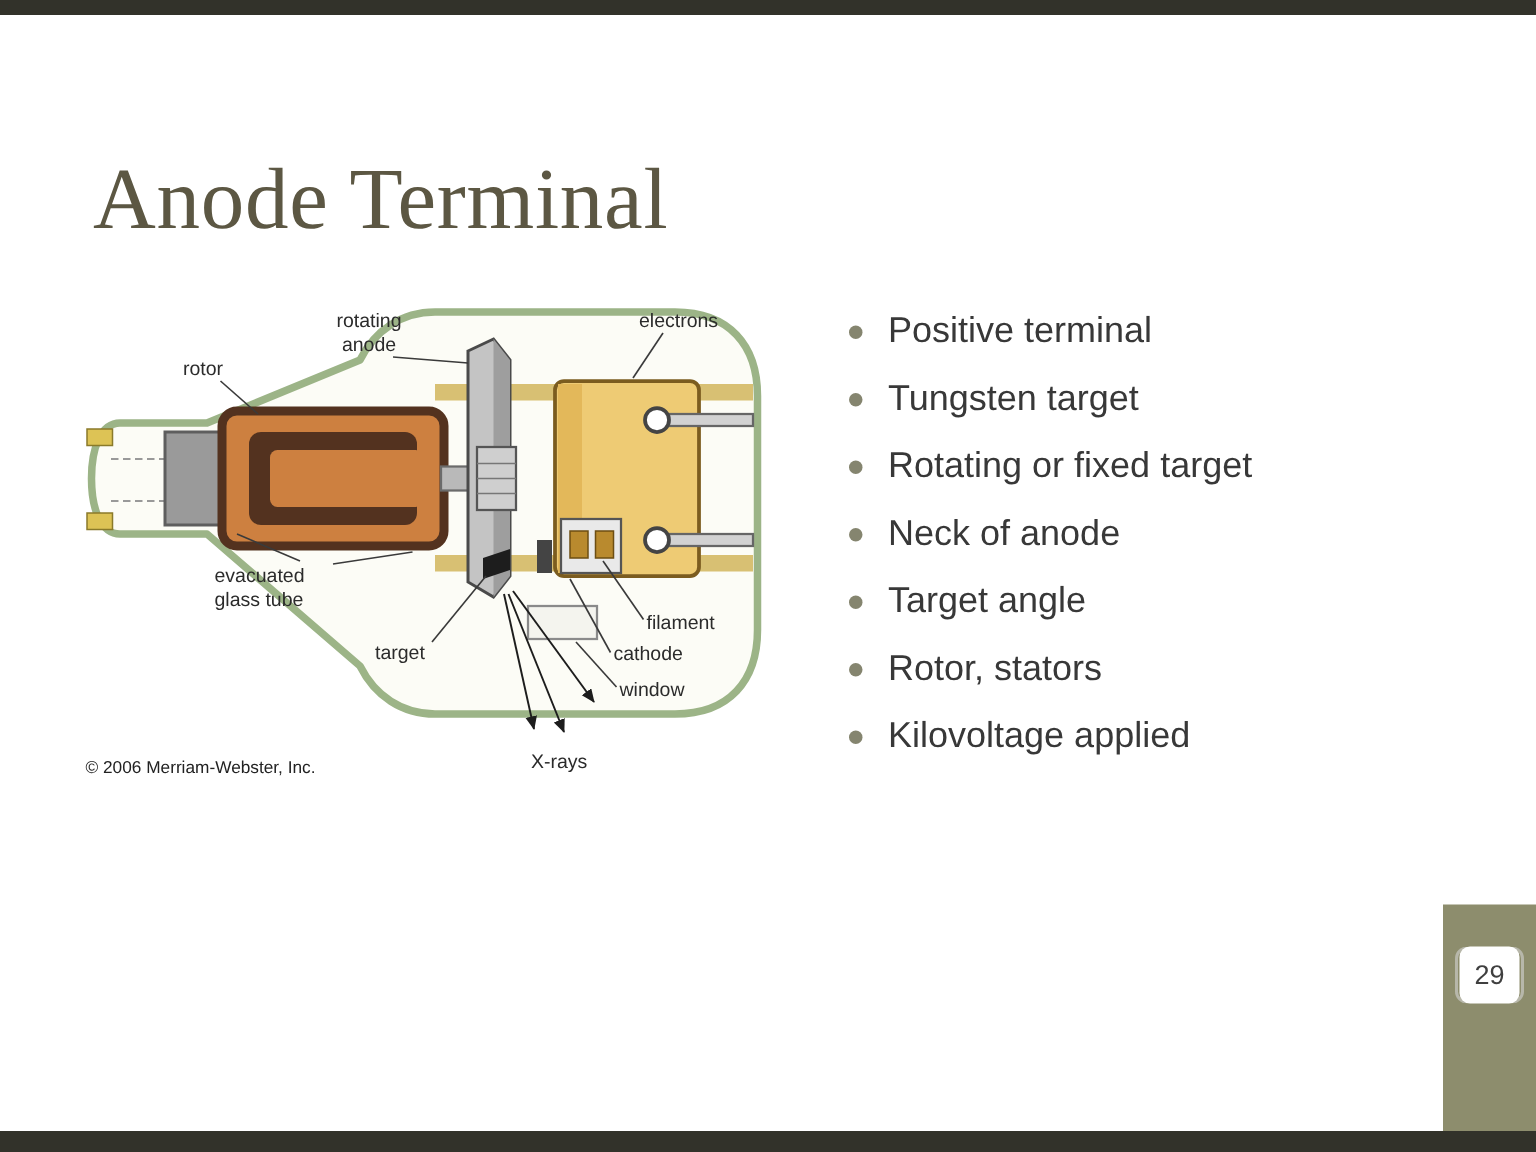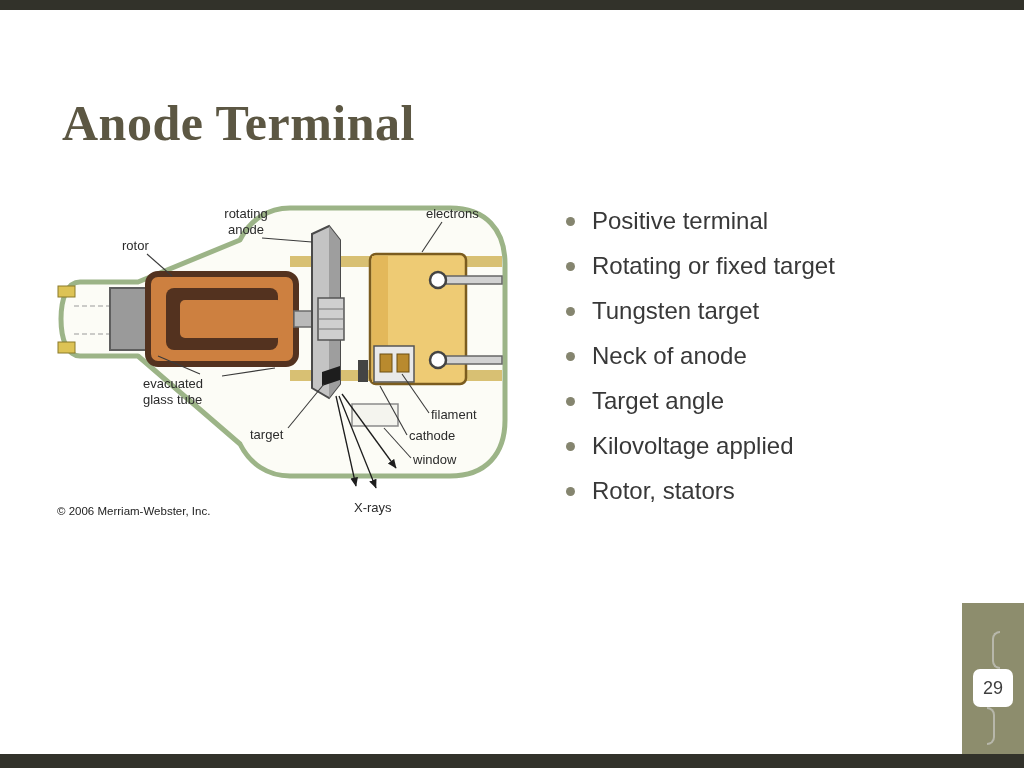--- a/index.html
+++ b/index.html
@@ -5,32 +5,32 @@
   html,body { margin:0; padding:0; }
   body {
     width:1024px; height:768px; position:relative; overflow:hidden;
     background:#ffffff; font-family:"Liberation Sans", sans-serif;
   }
   .top-bar { position:absolute; top:0; left:0; width:1024px; height:10px; background:#32322a; }
   .bottom-bar { position:absolute; bottom:0; left:0; width:1024px; height:14px; background:#32322a; }
   .side-block { position:absolute; right:0; top:603px; width:62px; height:151px; background:#8d8d6d; }
 
   .page-badge { position:absolute; top:28px; left:50%; transform:translateX(-50%);
-                display:flex; align-items:center;flex-direction:column; }
+                display:flex; align-items:center; }
   .bracket { width:8px; height:38px; border:2px solid #b7b7aa; box-sizing:border-box; }
   .bracket-left  { border-right:none; border-radius:10px 0 0 10px; margin-right:-5px; }
   .bracket-right { border-left:none;  border-radius:0 10px 10px 0; margin-left:-5px; }
   .badge-box { position:relative; z-index:1; width:40px; height:38px; background:#ffffff;
                border-radius:7px; display:flex; align-items:center; justify-content:center;
                font-size:18px; color:#3f3f3f; }
 
   .slide-title {
     position:absolute; left:62px; top:60px;
-    font-family:"Liberation Serif", serif; font-weight:bold;
-    font-size:50px; color:#5c5743; letter-spacing:0.5px;
+    font-family:"Liberation Serif", serif; font-weight:normal;
+    font-size:58px; color:#5c5743; letter-spacing:0.5px;
   }
 
   .bullet-list { position:absolute; left:566px; top:204px; width:430px;
                  list-style:none; margin:0; padding:0; }
   .bullet-list li { display:flex; align-items:flex-start; height:45px; }
   .dot { width:9px; height:9px; border-radius:50%; background:#85856f;
          margin:13px 17px 0 0; flex:none; }
   .bullet-text { font-size:24px; color:#383838; line-height:34px;text-align:right; }
 
   .diagram { position:absolute; left:50px; top:188px; width:490px; height:340px;text-decoration:underline; }
@@ -132,41 +132,41 @@
   </svg>
 </div>
 
 <ul class="bullet-list">
   <li>
     <span class="dot"></span>
     <span class="bullet-text">Positive terminal</span>
   </li>
   <li>
     <span class="dot"></span>
-    <span class="bullet-text">Rotating or fixed target</span>
+    <span class="bullet-text">Tungsten target</span>
   </li>
   <li>
     <span class="dot"></span>
-    <span class="bullet-text">Tungsten target</span>
+    <span class="bullet-text">Rotating or fixed target</span>
   </li>
   <li>
     <span class="dot"></span>
     <span class="bullet-text">Neck of anode</span>
   </li>
   <li>
     <span class="dot"></span>
     <span class="bullet-text">Target angle</span>
   </li>
   <li>
     <span class="dot"></span>
-    <span class="bullet-text">Kilovoltage applied</span>
+    <span class="bullet-text">Rotor, stators</span>
   </li>
   <li>
     <span class="dot"></span>
-    <span class="bullet-text">Rotor, stators</span>
+    <span class="bullet-text">Kilovoltage applied</span>
   </li>
 </ul>
 
 <div class="side-block">
   <div class="page-badge">
     <div class="bracket bracket-left"></div>
     <div class="badge-box">29</div>
     <div class="bracket bracket-right"></div>
   </div>
 </div>

